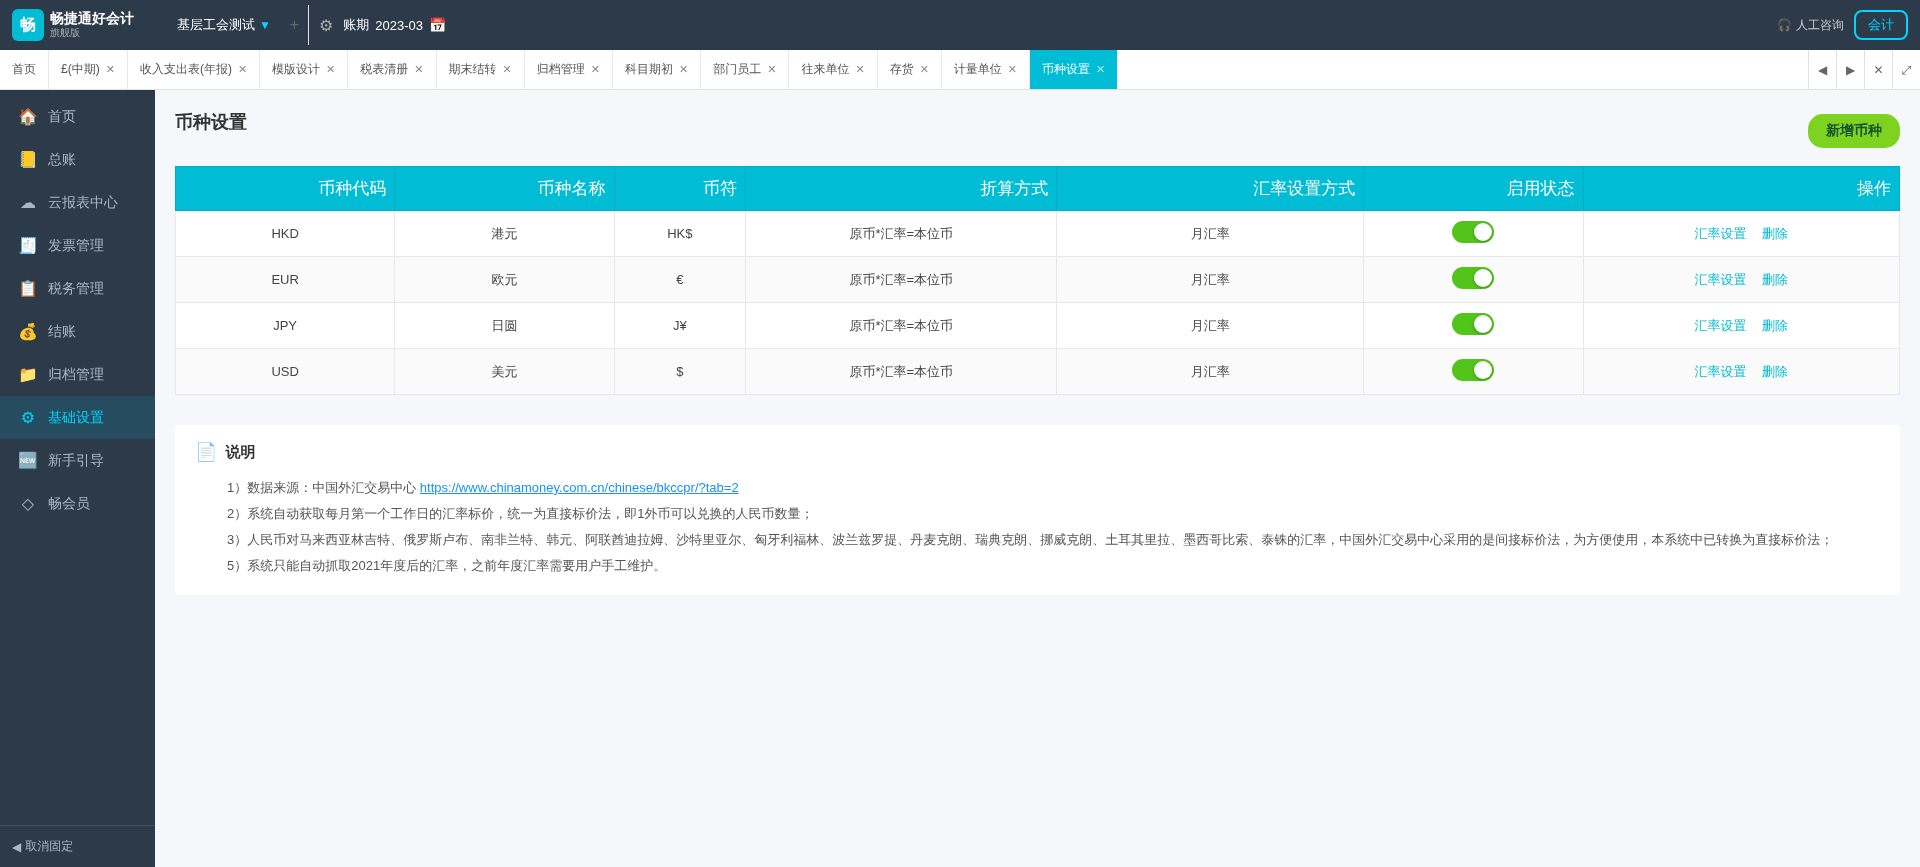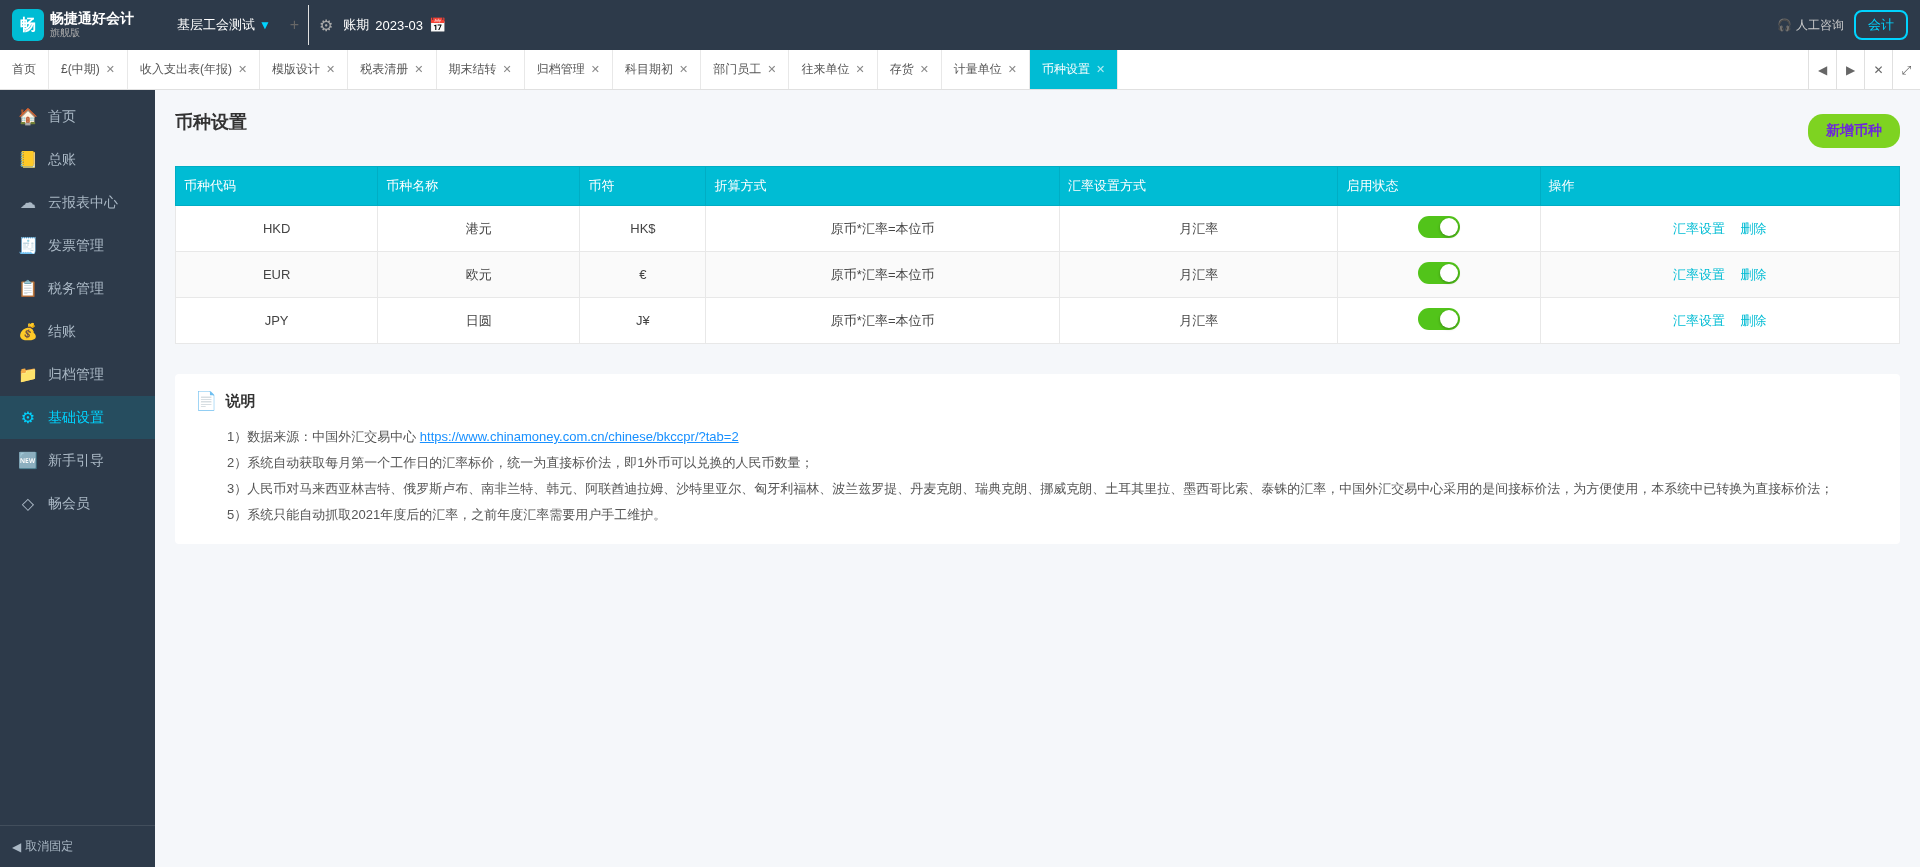--- a/index.html
+++ b/index.html
@@ -42,25 +42,25 @@
     .sidebar-item.active { background: rgba(0,188,212,0.15); color: #00d4ff; }
     .sidebar-icon { font-size: 16px; width: 20px; text-align: center; }
     .sidebar-bottom { padding: 12px; border-top: 1px solid rgba(255,255,255,0.1); }
     .pin-btn { color: #aab8c5; font-size: 12px; cursor: pointer; display: flex; align-items: center; gap: 4px; }
 
     
     .content-area { flex: 1; background: #f5f7fa; overflow-y: auto; padding: 20px; }
 
     
     .page-title { font-size: 18px; color: #333; font-weight: bold; margin-bottom: 18px; }
-    .new-btn { background: #7ed321; color: #6d28d9; border: none; padding: 8px 18px; border-radius: 15px; font-size: 14px; cursor: pointer; font-weight: bold; }
+    .new-btn { background: #7ed321; color: #14532d; border: none; padding: 8px 18px; border-radius: 15px; font-size: 14px; cursor: pointer; font-weight: bold; }
 
     
     .data-table { width: 100%; border-collapse: collapse; background: white; }
-    .data-table th { background: #00bcd4; color: white; padding: 10px 8px; font-size: 13px; font-weight: normal; text-align: left; border: 1px solid #00adc4; }
+    .data-table th { background: #00bcd4; color: white; padding: 10px 8px; font-size: 17px; font-weight: normal; text-align: right; border: 1px solid #00adc4; }
     .data-table td { padding: 10px 8px; font-size: 13px; color: #444; text-align: center; border: 1px solid #e8e8e8; }
     .data-table tr:nth-child(even) td { background: #fafafa; }
 
     
     .toggle-switch { display: inline-flex; align-items: center; cursor: pointer; }
     .toggle-track { width: 42px; height: 22px; background: #52c41a; border-radius: 11px; position: relative; transition: background 0.2s; }
     .toggle-thumb { width: 18px; height: 18px; background: white; border-radius: 50%; position: absolute; top: 2px; right: 2px; box-shadow: 0 1px 3px rgba(0,0,0,0.3); }
 
     
     .action-link { color: #00bcd4; cursor: pointer; font-size: 13px; margin: 0 6px; }
@@ -291,20 +291,38 @@
           <div class="toggle-track">
             <div class="toggle-thumb"></div>
           </div>
         </div>
       </td>
       <td>
         <span class="action-link">汇率设置</span>
         <span class="action-delete">删除</span>
       </td>
     </tr>
+            <tr>
+      <td>USD</td>
+      <td>美元</td>
+      <td>$</td>
+      <td>原币*汇率=本位币</td>
+      <td>月汇率</td>
+      <td>
+        <div class="toggle-switch">
+          <div class="toggle-track">
+            <div class="toggle-thumb"></div>
+          </div>
+        </div>
+      </td>
+      <td>
+        <span class="action-link">汇率设置</span>
+        <span class="action-delete">删除</span>
+      </td>
+    </tr>
           </tbody>
       </table>
 
       <div class="notes-section">
         <div class="notes-title">
           <span class="notes-icon">📄</span>
           <span>说明</span>
         </div>
         <ul class="notes-list" id="notes-list">
         <li>1）数据来源：中国外汇交易中心 <a class="notes-link" href="#">https://www.chinamoney.com.cn/chinese/bkccpr/?tab=2</a></li>

